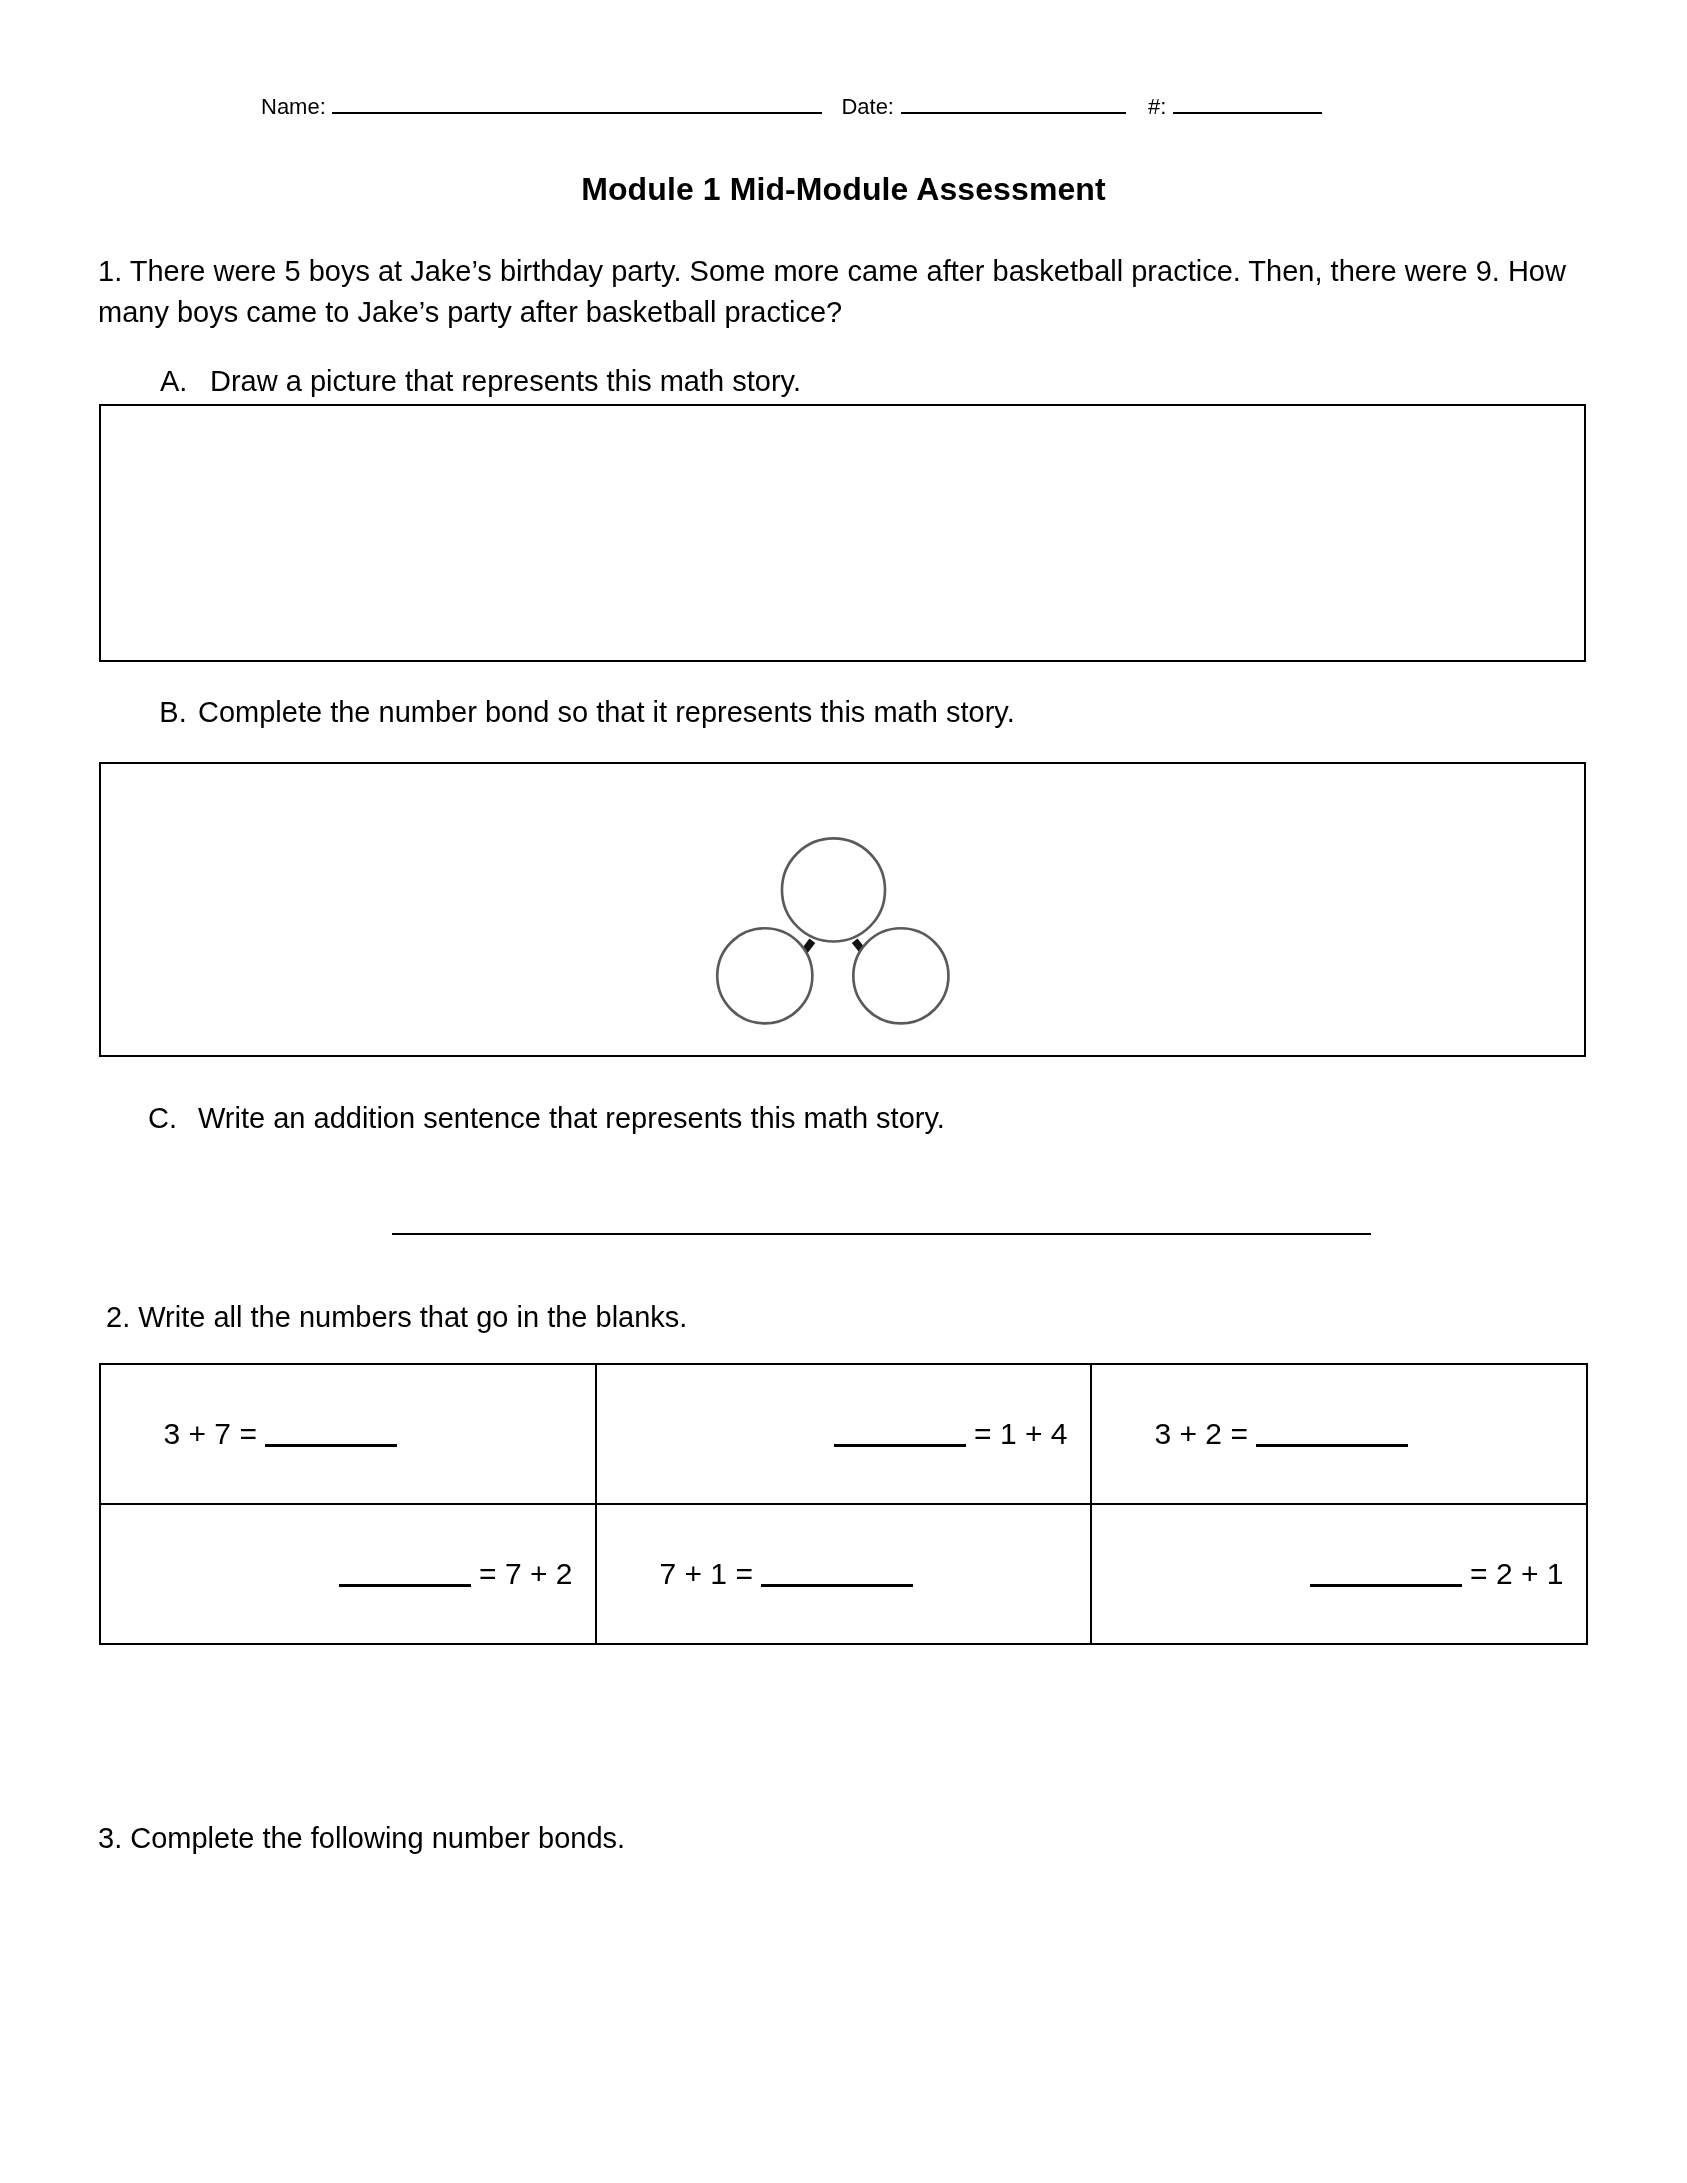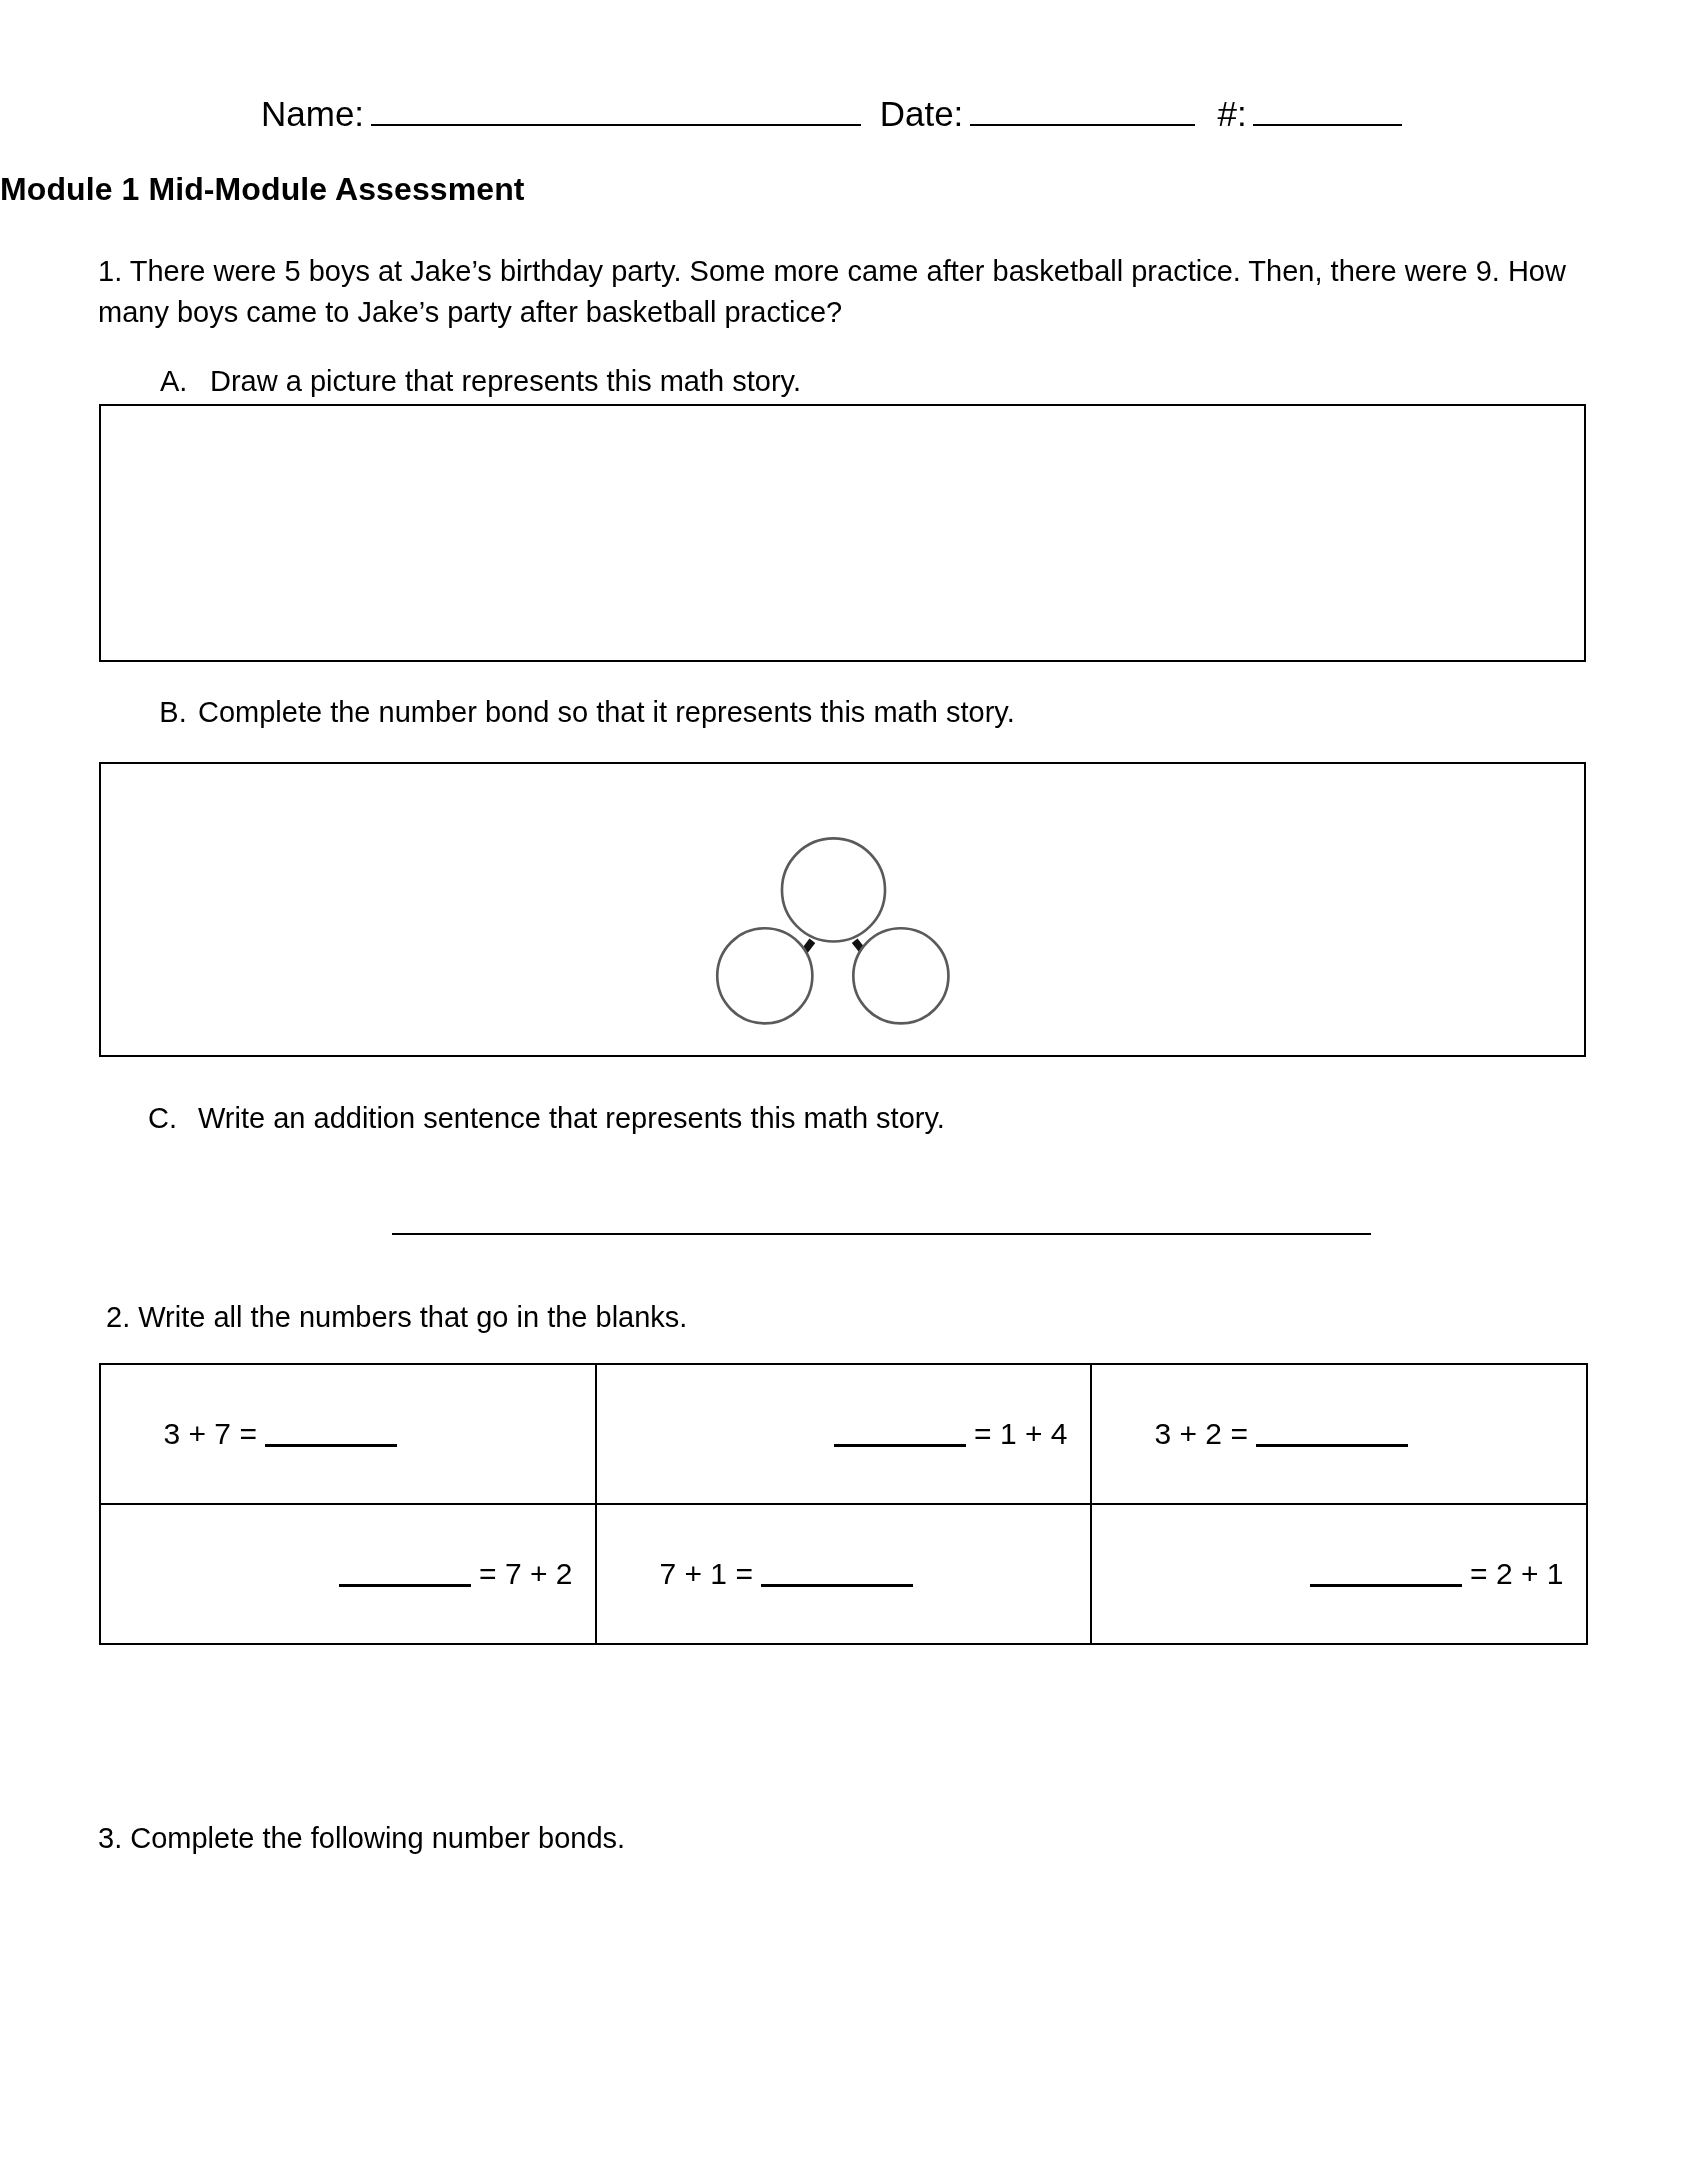--- a/index.html
+++ b/index.html
@@ -24,39 +24,40 @@
   
   .header-row {
     position: absolute;
     left: 261px;
     top: 94px;
     display: flex;
     align-items: baseline;
     font-size: 29px;
     white-space: nowrap;
   }
-  .hdr-label { font-size: 35px; }
+  .hdr-label { font-size: 22px; }
   .rule {
     display: inline-block;
     border-bottom: 2.6px solid #000;
     height: 0.7px;
     margin: 0 0 5.3px 6.6px;
   }
   .rule-name { width: 490px; }
   .rule-date { width: 225px; }
   .rule-num  { width: 149px; }
   .hdr-gap-date { margin-left: 19px; }
   .hdr-gap-num  { margin-left: 22.5px; }
 
   
   .title {
     position: absolute;
     left: 0;
     right: 0;
     top: 171px;
+    text-align: center;
     font-size: 32px;
     font-weight: bold;
     letter-spacing: 0.1px;
   }
 
   
   .q1-text {
     position: absolute;
     left: 98px;
     top: 251px;

